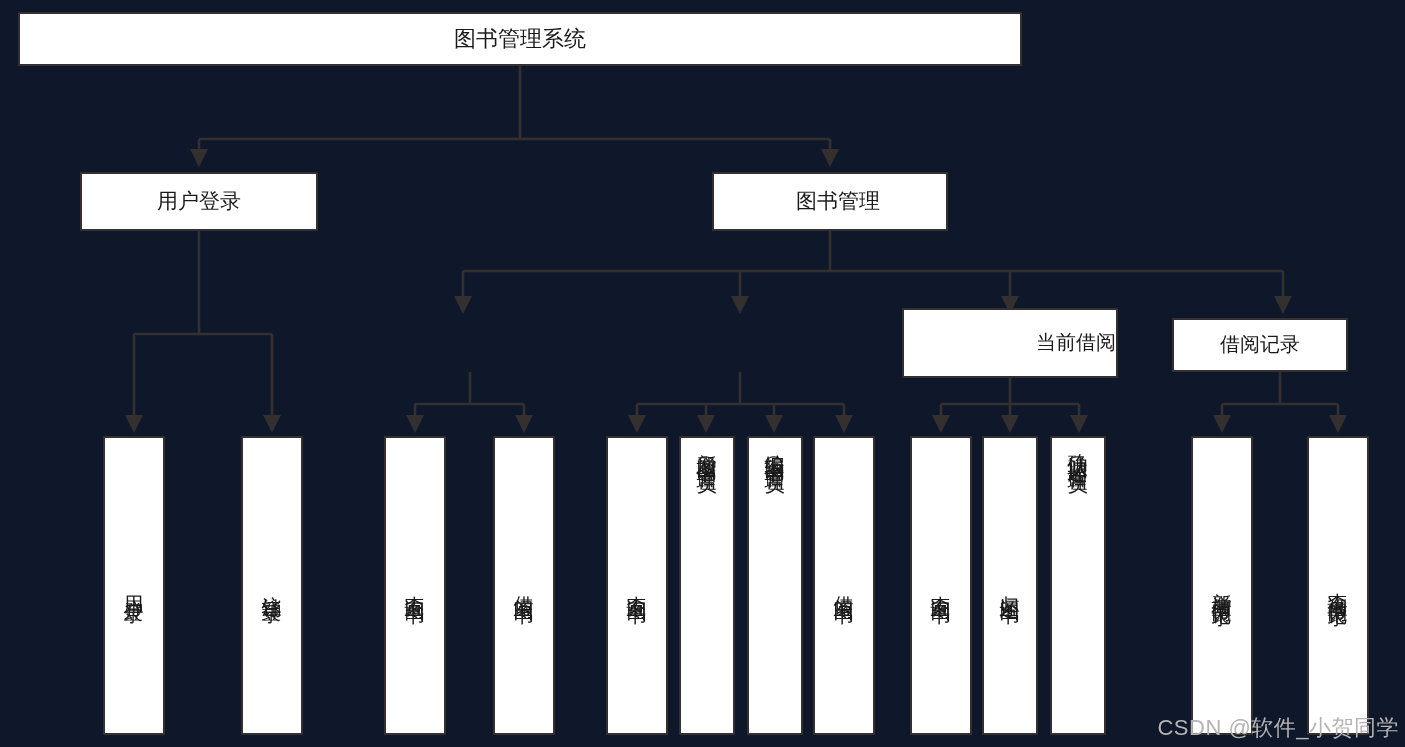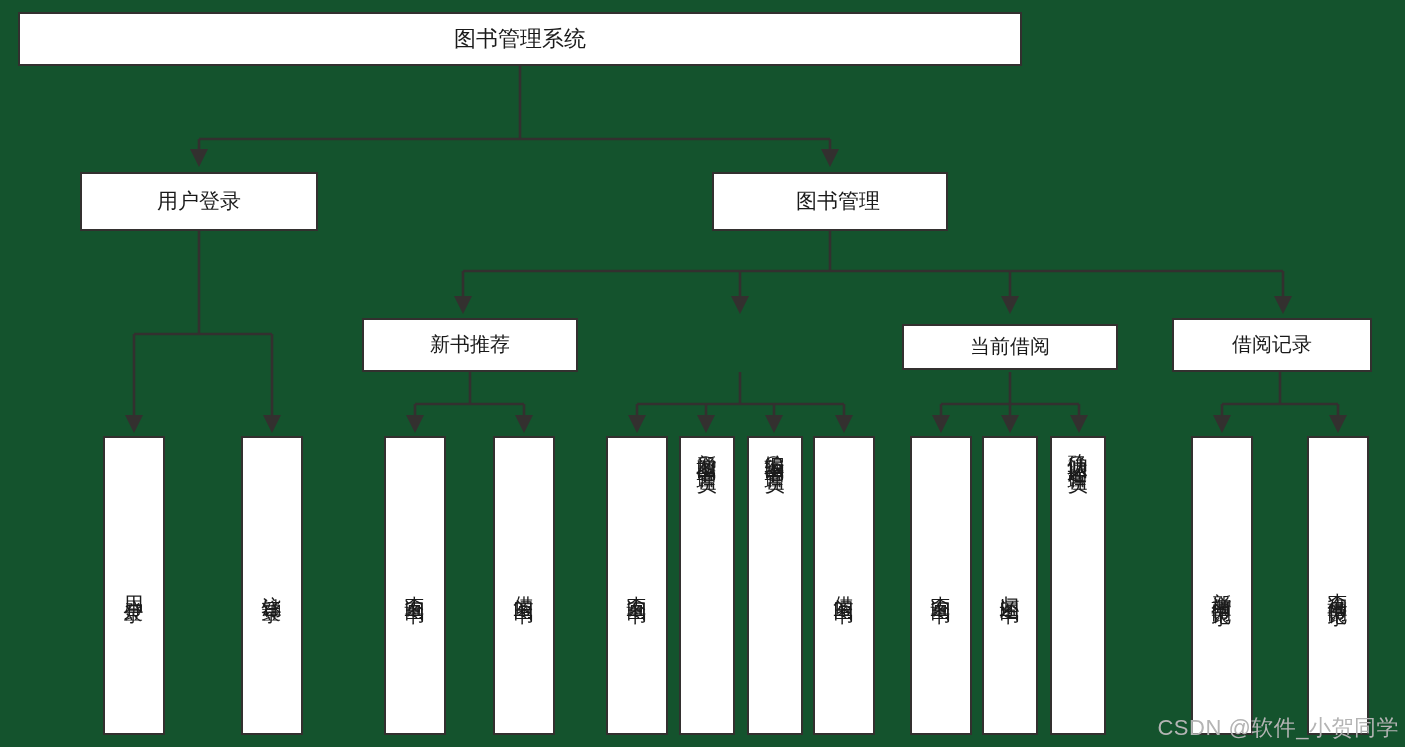--- a/index.html
+++ b/index.html
@@ -7,21 +7,21 @@
     padding: 0;
     background: #ffffff;
   }
   body {
     font-family: "Liberation Sans", "DejaVu Sans", sans-serif;
   }
   #canvas {
     position: relative;
     width: 1405px;
     height: 747px;
-    background: #14532d;
+    background: #0f172a;
     overflow: hidden;
   }
   #diagram-svg {
     position: absolute;
     left: 0;
     top: 0;
   }
   .node-box {
     position: absolute;
     box-sizing: border-box;
@@ -127,27 +127,24 @@
     <span class="node-label">图书管理系统</span>
   </div>
 
   <div class="node-box lvl1" style="left:80px; top:172px; width:238px; height:59px;">
     <span class="node-label">用户登录</span>
   </div>
   <div class="node-box lvl1" style="left:712px; top:172px; width:236px; height:59px;padding-left:16px;">
     <span class="node-label">图书管理</span>
   </div>
 
-  <div class="node-box lvl2" style="left:362px; top:318px; width:216px; height:54px;">
-    <span class="node-label">新书推荐</span>
-  </div>
-  <div class="node-box lvl2" style="left:902px; top:324px; width:216px; height:46px;">
+  <div class="node-box lvl2" style="left:902px; top:308px; width:216px; height:70px;justify-content:flex-end;">
     <span class="node-label">当前借阅</span>
   </div>
-  <div class="node-box lvl2" style="left:1172px; top:318px; width:200px; height:54px;">
+  <div class="node-box lvl2" style="left:1172px; top:318px; width:176px; height:54px;">
     <span class="node-label">借阅记录</span>
   </div>
 
   <div class="node-box leaf center-v" style="left:103px; top:436px; width:62px; height:299px;">
     <span class="node-label">用户登录</span>
   </div>
   <div class="node-box leaf center-v" style="left:241px; top:436px; width:62px; height:299px;">
     <span class="node-label">注销登录</span>
   </div>
 

